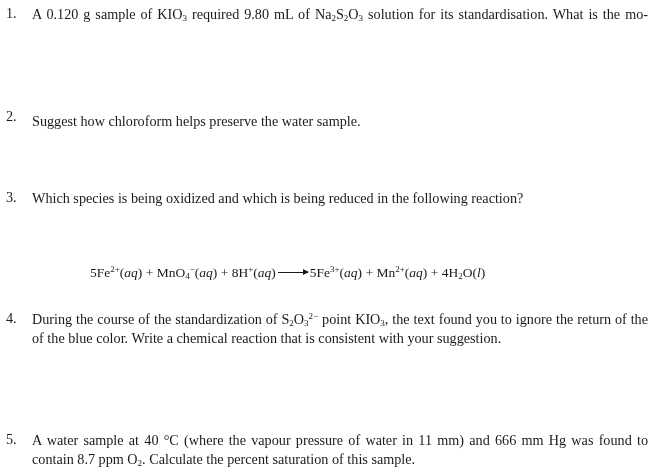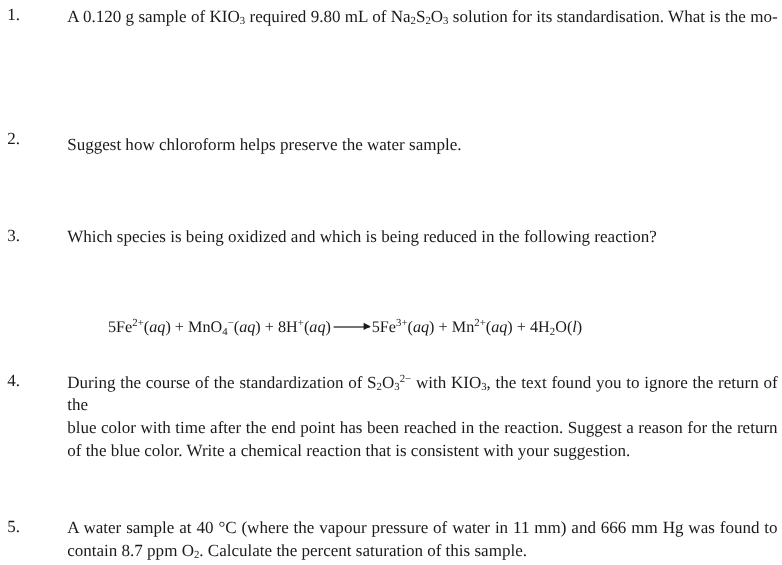--- a/index.html
+++ b/index.html
@@ -4,21 +4,21 @@
 <style>
   html, body { margin: 0; padding: 0; }
   body {
     width: 652px; height: 471px; overflow: hidden;
     background: #ffffff; color: #1a1a1a;
     font-family: "Liberation Serif", "DejaVu Serif", serif;
     font-size: 14.2px; position: relative;
   }
   .q { position: absolute; left: 0; width: 652px; }
   .num { position: absolute; left: 6px; }
-  .body { position: absolute; left: 32px; right: 4px; line-height: 19px; text-align: justify; margin-left: 24px; }
+  .body { position: absolute; left: 32px; right: 4px; line-height: 19px; text-align: justify; }
   .line { display: block; white-space: nowrap; }
   .just { text-align: justify; text-align-last: justify; white-space: normal; }
   sub { font-size: 9px; vertical-align: -2px; line-height: 0; }
   sup { font-size: 9px; vertical-align: 5px; line-height: 0; }
   .eq { position: absolute; left: 90px; top: 223px; white-space: nowrap; font-size: 13.5px; margin-top: 42px; }
   .eq i { font-style: italic; }
   .arrow { display: inline-block; width: 30px; position: relative; top: -4px; border-top: 1px solid #1a1a1a; margin: 0 2px; }
   .arrow::after { content: ""; position: absolute; right: -1px; top: -4px; border-left: 6px solid #1a1a1a; border-top: 3.5px solid transparent; border-bottom: 3.5px solid transparent; }
 </style>
 </head>
@@ -44,22 +44,21 @@
     <span class="line">Which species is being oxidized and which is being reduced in the following reaction?</span>
   </div>
 </div>
 <div class="eq">
   <span>5Fe</span><sup>2+</sup><span>(</span><i>aq</i><span>)</span><span> + </span><span>MnO</span><sub>4</sub><sup>−</sup><span>(</span><i>aq</i><span>)</span><span> + </span><span>8H</span><sup>+</sup><span>(</span><i>aq</i><span>)</span><span class="arrow"></span><span>5Fe</span><sup>3+</sup><span>(</span><i>aq</i><span>)</span><span> + </span><span>Mn</span><sup>2+</sup><span>(</span><i>aq</i><span>)</span><span> + </span><span>4H</span><sub>2</sub><span>O</span><span>(</span><i>l</i><span>)</span>
 </div>
 
 <div class="q" style="top:310px;">
   <span class="num">4.</span>
   <div class="body" style="top:0;">
-    <span class="line just"><span>During the course of the standardization of S</span><sub>2</sub><span>O</span><sub>3</sub><sup>2−</sup><span> with KIO</span><sub>3</sub><span>, the text found you to ignore the return of the</span></span>
-    <span class="line just">blue color with time after the end point has been reached in the reaction. Suggest a reason for the return</span>
+    <span class="line just"><span>During the course of the standardization of S</span><sub>2</sub><span>O</span><sub>3</sub><sup>2−</sup><span> point KIO</span><sub>3</sub><span>, the text found you to ignore the return of the</span></span>
     <span class="line">of the blue color. Write a chemical reaction that is consistent with your suggestion.</span>
   </div>
 </div>
 
 <div class="q" style="top:431px;">
   <span class="num">5.</span>
   <div class="body" style="top:0;">
     <span class="line just">A water sample at 40 °C (where the vapour pressure of water in 11 mm) and 666 mm Hg was found to</span>
     <span class="line"><span>contain 8.7 ppm O</span><sub>2</sub><span>. Calculate the percent saturation of this sample.</span></span>
   </div>

